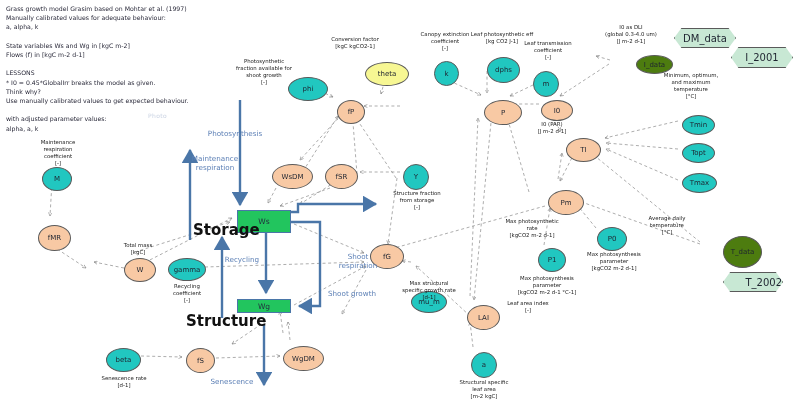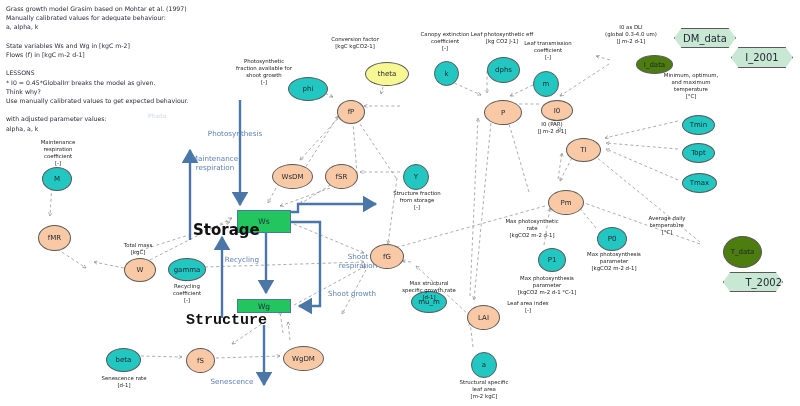--- a/index.html
+++ b/index.html
@@ -320,15 +320,15 @@
   <div class="flowlbl" style="left:195px;top:113px;width:80px;margin-top:16px;">Photosynthesis</div>
   <div class="flowlbl" style="left:178px;top:154px;width:74px;">Maintenance
 respiration</div>
   <div class="flowlbl" style="left:325px;top:208px;width:66px;margin-top:44px;">Shoot
 respiration</div>
   <div class="flowlbl" style="left:212px;top:255px;width:60px;">Recycling</div>
   <div class="flowlbl" style="left:316px;top:289px;width:72px;">Shoot growth</div>
   <div class="flowlbl" style="left:198px;top:377px;width:68px;">Senescence</div>
 
   <div class="stocklbl" style="left:193px;top:221px;">Storage</div>
-  <div class="stocklbl" style="left:186px;top:312px;font-family:Liberation Mono, monospace;">Structure</div>
+  <div class="stocklbl" style="left:186px;top:312px;">Structure</div>
 
 </div>
 
 </body></html>

